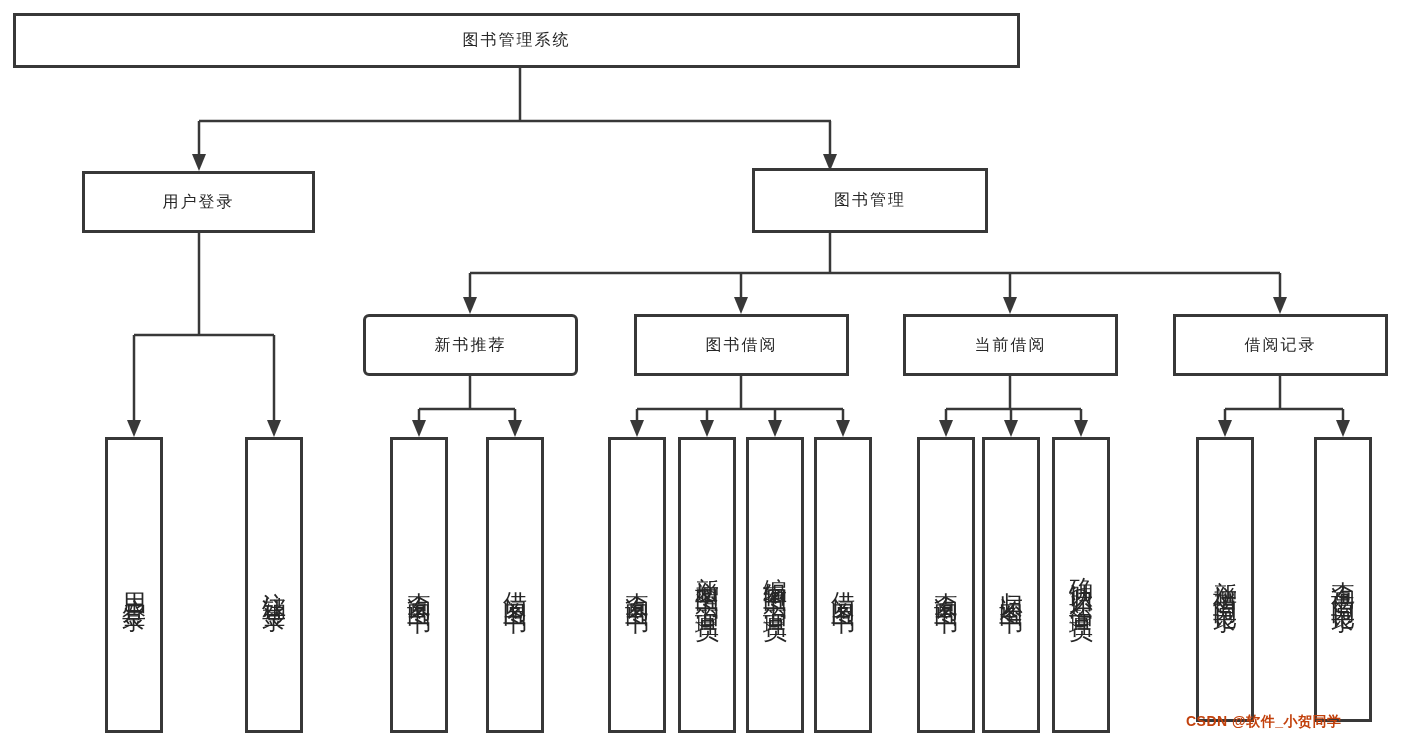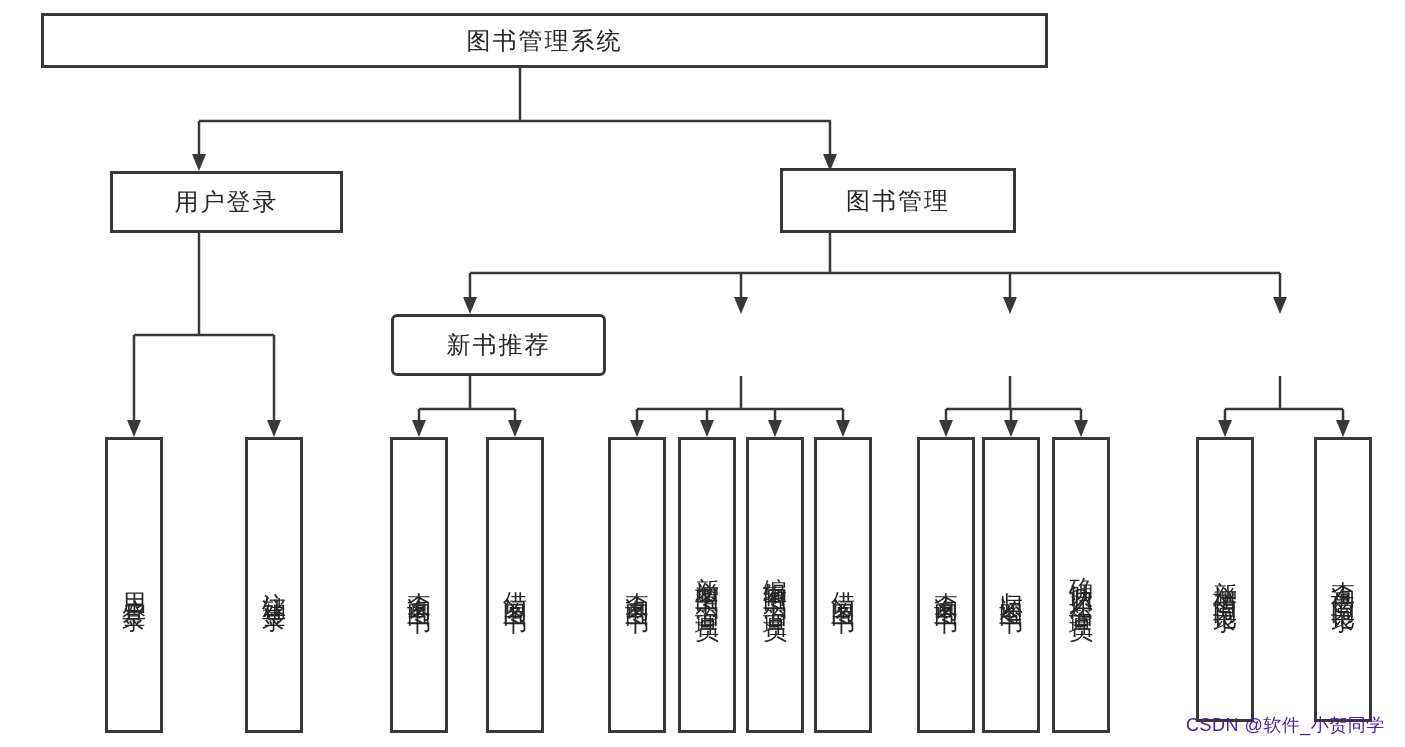--- a/index.html
+++ b/index.html
@@ -26,42 +26,42 @@
     box-sizing: border-box;
     border: 3px solid #383838;
     background: #ffffff;
     display: flex;
     align-items: center;
     justify-content: center;
     color: #262626;
     z-index: 2;
   }
   .hbox {
-    font-size: 24px;
+    font-size: 16px;
     letter-spacing: 2px;
     white-space: nowrap;
-    margin-left: 28px;
   }
   .leaf {
     writing-mode: vertical-rl;
     text-orientation: mixed;
     font-size: 24px;
     letter-spacing: 6px;
     line-height: 1;
   }
   .watermark {
     position: absolute;
     left: 1186px;
     top: 713px;
     width: 218px;
-    font-size: 18px;
-    color: #4c1d95;
+    font-size: 14px;
+    color: #c2410c;
     white-space: nowrap;
     z-index: 5;
     letter-spacing: 0.5px;
+    font-weight: bold;
   }
 </style>
 </head>
 <body>
 
 <div id="stage">
 
   <svg id="connectors" width="1405" height="747" viewBox="0 0 1405 747">
     <g stroke="#383838" stroke-width="2.5" fill="none">
 
@@ -127,20 +127,23 @@
       <polygon points="1336,420 1350,420 1343,437"></polygon>
     </g>
   </svg>
 
   <div class="box hbox" style="left:13px; top:13px; width:1007px; height:55px;">图书管理系统</div>
 
   <div class="box hbox" style="left:82px; top:171px; width:233px; height:62px;">用户登录</div>
   <div class="box hbox" style="left:752px; top:168px; width:236px; height:65px;">图书管理</div>
 
   <div class="box hbox" style="left:363px; top:314px; width:215px; height:62px;border-radius:6px;">新书推荐</div>
+  <div class="box hbox" style="left:634px; top:314px; width:215px; height:62px;">图书借阅</div>
+  <div class="box hbox" style="left:903px; top:314px; width:215px; height:62px;">当前借阅</div>
+  <div class="box hbox" style="left:1173px; top:314px; width:215px; height:62px;">借阅记录</div>
 
   <div class="box leaf" style="left:105px; top:437px; width:58px; height:296px;">用户登录</div>
   <div class="box leaf" style="left:245px; top:437px; width:58px; height:296px;">注销登录</div>
 
   <div class="box leaf" style="left:390px; top:437px; width:58px; height:296px;">查询图书</div>
   <div class="box leaf" style="left:486px; top:437px; width:58px; height:296px;">借阅图书</div>
 
   <div class="box leaf" style="left:608px; top:437px; width:58px; height:296px;">查询图书</div>
   <div class="box leaf" style="left:678px; top:437px; width:58px; height:296px;">新增图书（管理员）</div>
   <div class="box leaf" style="left:746px; top:437px; width:58px; height:296px;">编辑图书（管理员）</div>

